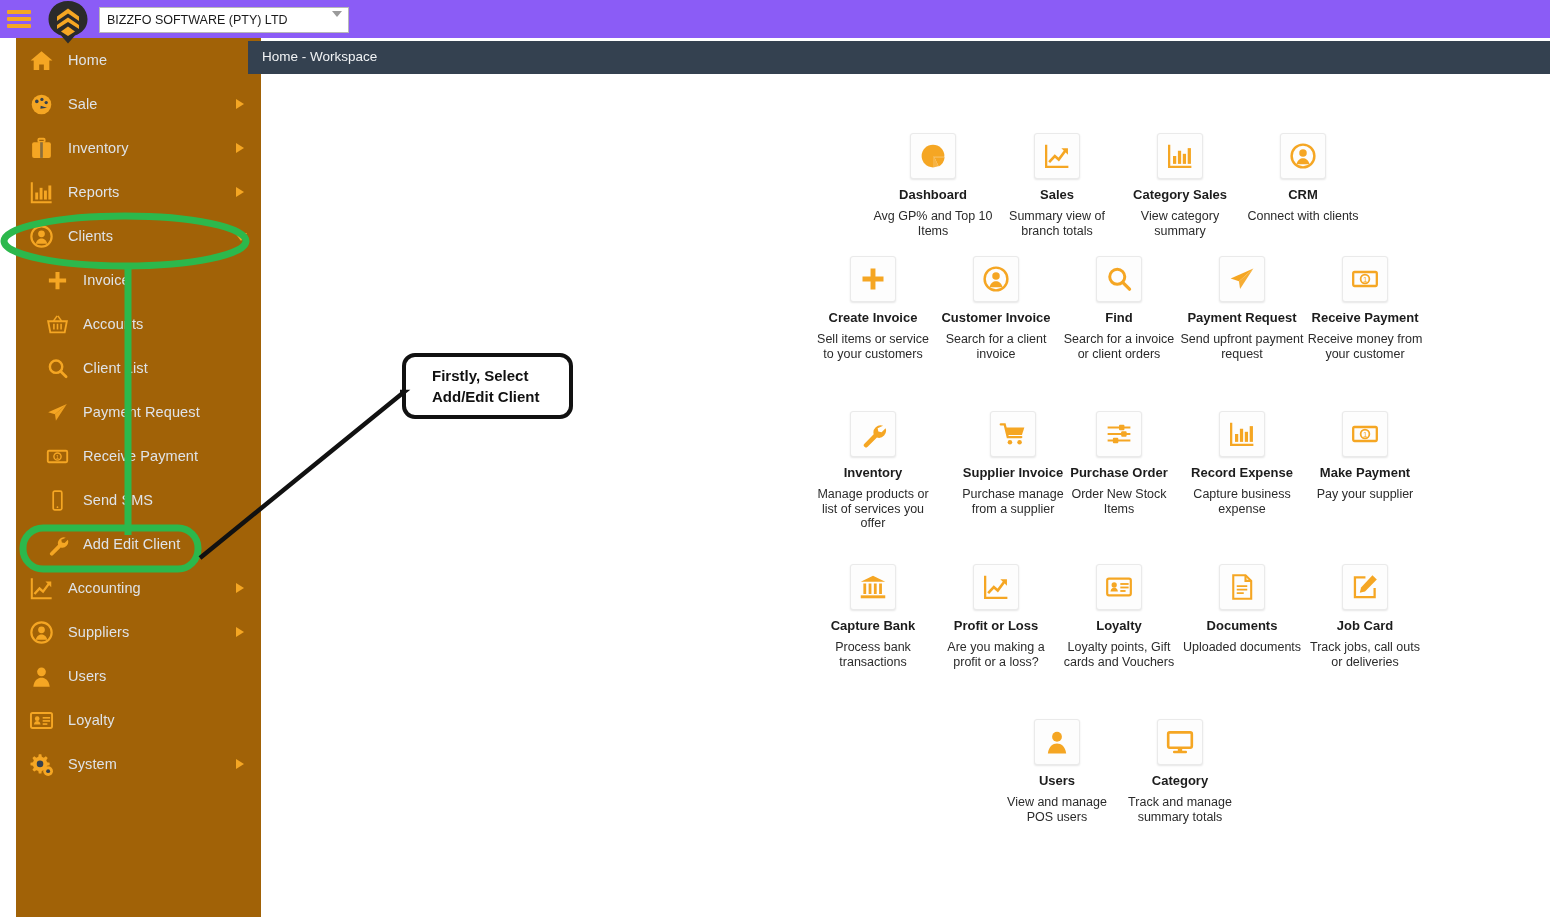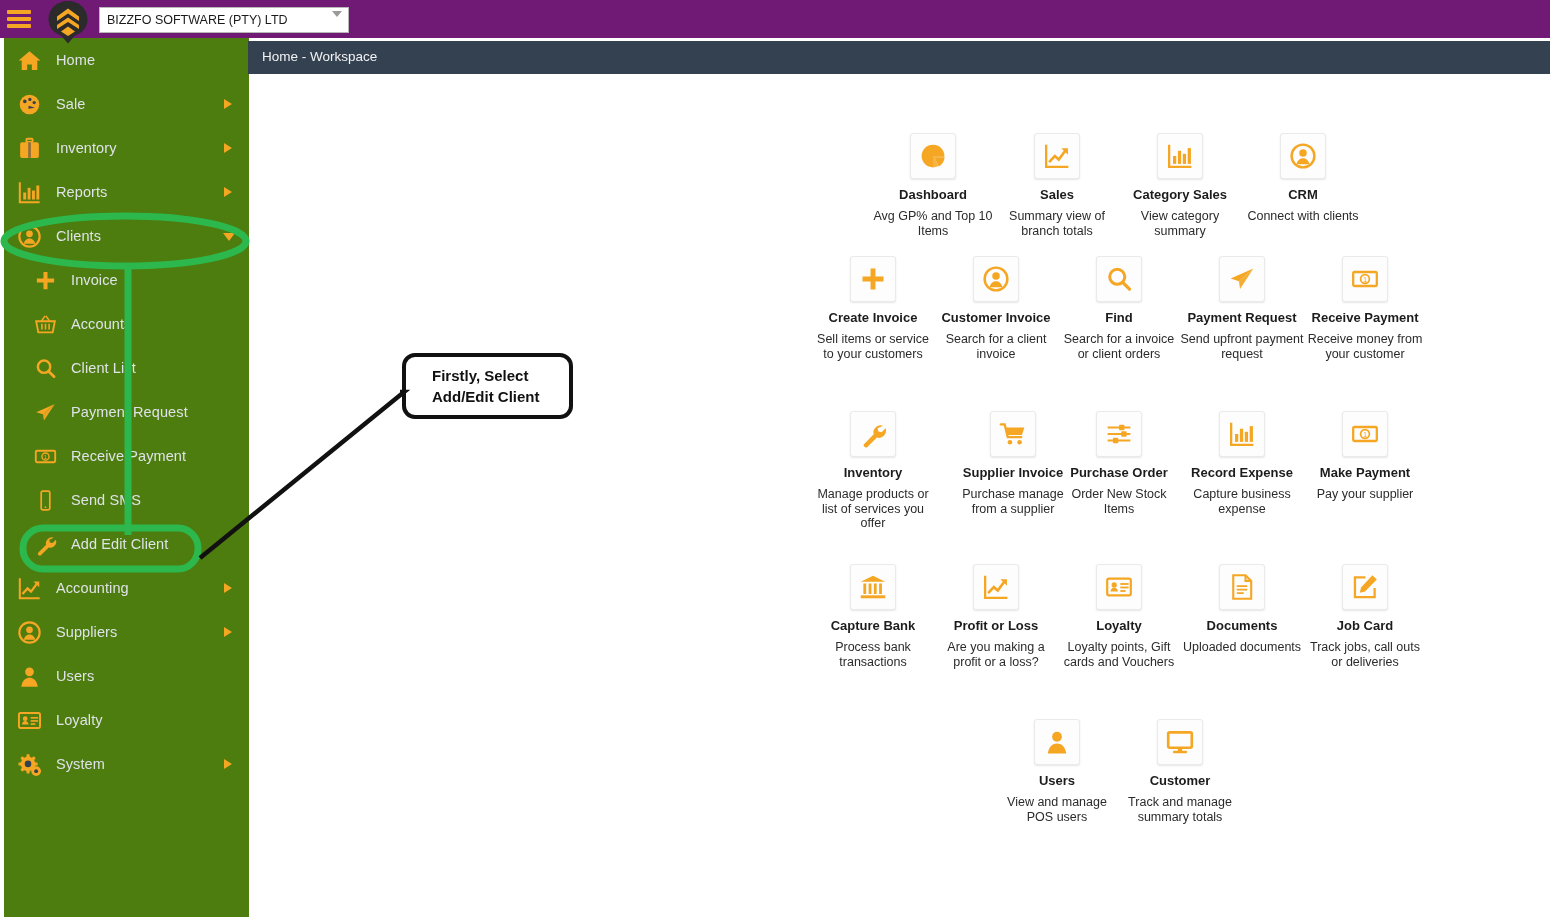--- a/index.html
+++ b/index.html
@@ -8,21 +8,21 @@
     font-family: "Liberation Sans", sans-serif;
     background: #ffffff;
     overflow: hidden;
   }
 
   #app { position: relative; width: 1550px; height: 917px; }
 
   
   .topbar {
     position: absolute; left: 0; top: 0; width: 1550px; height: 38px;
-    background: #701a75; z-index: 20;
+    background: #8b5cf6; z-index: 20;
   }
   .hamburger {
     position: absolute; left: 7px; top: 8px; width: 24px; height: 22px;
     display: flex; flex-direction: column; justify-content: space-between;
     padding: 2px 0; cursor: pointer;
   }
   .hamburger span { display: block; height: 4px; background: #f5a623; border-radius: 1px; }
 
   .logo-wrap {
     position: absolute; left: 47px; top: 0px; width: 42px; height: 40px; overflow: visible;
@@ -35,22 +35,22 @@
     cursor: pointer; white-space: nowrap; overflow: hidden;
   }
   .company-select .caret {
     position: absolute; right: 6px; top: 3px;
     width: 0; height: 0; border-left: 5px solid transparent;
     border-right: 5px solid transparent; border-top: 6px solid #9a9a9a;
   }
 
   
   .sidebar {
-    position: absolute; left: 4px; top: 38px; width: 245px; height: 879px;
-    background: #4d7c0f; z-index: 10;
+    position: absolute; left: 16px; top: 38px; width: 245px; height: 879px;
+    background: #a16207; z-index: 10;
   }
   .nav-item {
     position: relative; height: 44px; display: flex; align-items: center;
     cursor: pointer; padding-left: 6px;
   }
   .nav-item .ico {
     width: 38px; min-width: 38px; height: 30px; display: flex;
     align-items: center; justify-content: center;
   }
   .nav-item .label {
@@ -560,21 +560,21 @@
           <div class="tile-desc">View and manage POS users</div>
         </div>
         <div class="tile" style="left: 837px; top: 648px;">
           <div class="tile-icon-box">
             <svg width="28" height="28" viewBox="0 0 32 32">
               <rect x="2.5" y="5" width="27" height="17.5" rx="1.8" fill="none" stroke="#f5a623" stroke-width="3"></rect>
               <rect x="13.5" y="22.5" width="5" height="4" fill="#f5a623"></rect>
               <rect x="8" y="26" width="16" height="2.8" rx="1.2" fill="#f5a623"></rect>
             </svg>
           </div>
-          <div class="tile-title">Customer</div>
+          <div class="tile-title">Category</div>
           <div class="tile-desc">Track and manage summary totals</div>
         </div>
       </div>
   </div>
 
   <div class="crumbbar">
     <div class="crumb-text">Home - Workspace</div>
   </div>
 
   <svg class="overlay">

